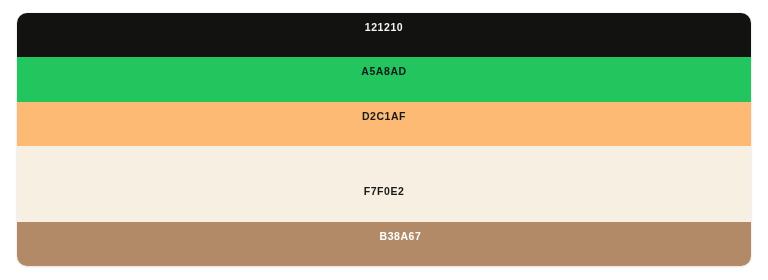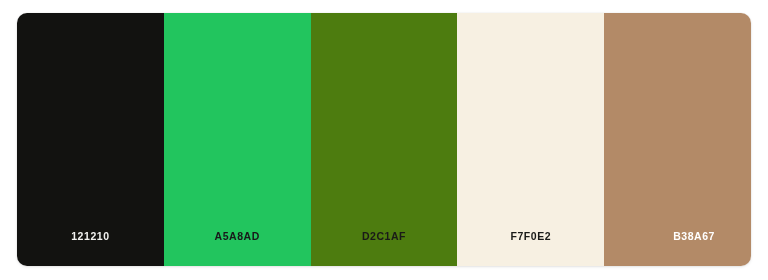--- a/index.html
+++ b/index.html
@@ -22,20 +22,21 @@
     box-sizing: border-box;
   }
 
   .palette-card {
     position: absolute;
     left: 17px;
     top: 13px;
     width: 734px;
     height: 253px;
     display: flex;
+    flex-direction: column;
     border-radius: 10px;
     overflow: hidden;
     box-shadow: 0 1px 3px rgba(0,0,0,0.10), 0 0 0 0.5px rgba(0,0,0,0.04);
   }
 
   .swatch {
     flex: 1 1 0;
     position: relative;
     height: 100%;
     display: flex;
@@ -62,21 +63,21 @@
   <div class="palette-card" style="border-radius: 10px;">
 
     <div class="swatch" style="background: rgb(18, 18, 16);">
       <span class="swatch-label" style="color: rgb(242, 242, 240);">121210</span>
     </div>
 
     <div class="swatch" style="background: #22c55e;">
       <span class="swatch-label" style="color: rgb(24, 24, 26);">A5A8AD</span>
     </div>
 
-    <div class="swatch" style="background: #4d7c0f;">
+    <div class="swatch" style="background: #fdba74;">
       <span class="swatch-label" style="color: rgb(26, 26, 24);">D2C1AF</span>
     </div>
 
     <div class="swatch" style="background: rgb(247, 240, 226);">
       <span class="swatch-label" style="color: rgb(26, 26, 24); margin-top: 40px;">F7F0E2</span>
     </div>
 
     <div class="swatch" style="background: rgb(179, 138, 103);">
       <span class="swatch-label" style="color: rgb(255, 255, 255); margin-left: 33px;">B38A67</span>
     </div>

